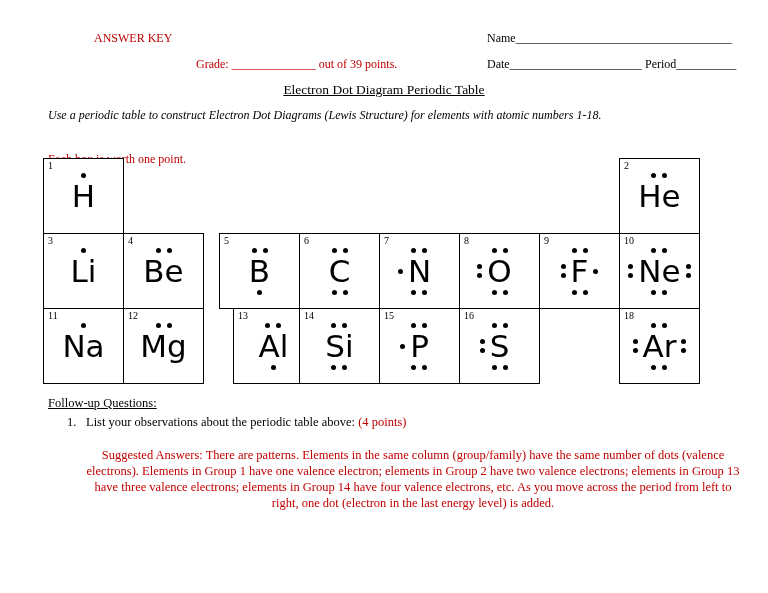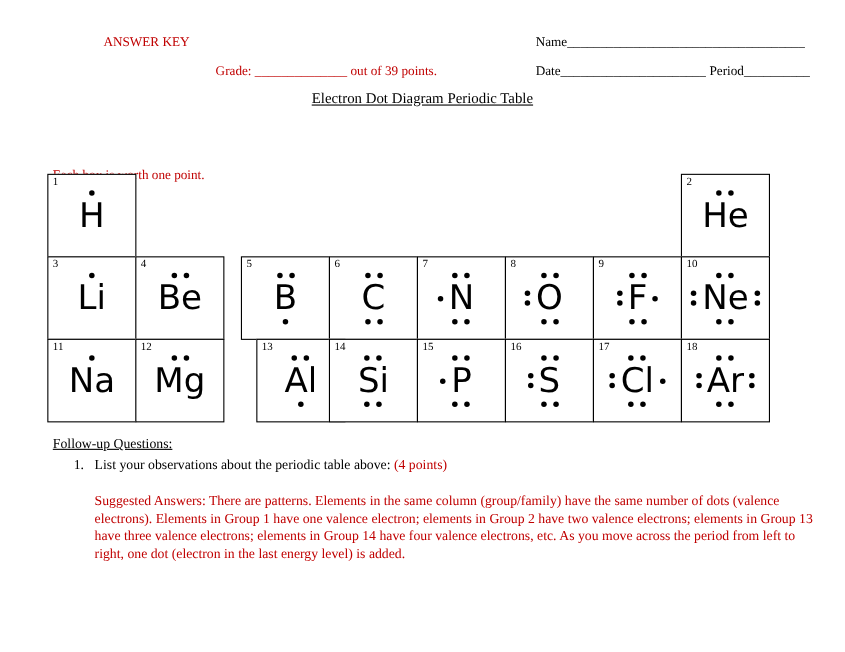--- a/index.html
+++ b/index.html
@@ -40,38 +40,39 @@
   }
   .dots{display:flex;align-items:center;justify-content:center;}
   .dh{flex-direction:row;gap:6px;height:9px;}
   .dv{flex-direction:column;gap:4px;width:9px;}
   .dot{width:5px;height:5px;border-radius:50%;background:#000;display:block;}
   .followup-heading{left:48px;top:396px;font-size:12.5px;text-decoration:underline;}
   .q1{left:67px;top:415px;font-size:12.5px;}
   .q1-num{display:inline-block;width:19px;}
   .answer{
     left:86px;top:447px;width:654px;
-    font-size:12.5px;line-height:16px;
+    font-size:12.5px;line-height:16px;text-align:center;
   }
 </style>
 </head>
 <body>
 
 <div class="page">
 
   <div>
     <span class="abs hdr-text red" style="left:94px;top:31px;">ANSWER KEY</span>
     <span class="abs hdr-text red" style="left:196px;top:31px;margin-top:26px;">Grade: ______________ out of 39 points.</span>
     <span class="abs hdr-text" style="left:487px;top:31px;">Name____________________________________</span>
     <span class="abs hdr-text" style="left:487px;top:57px;">Date______________________</span>
     <span class="abs hdr-text" style="left:645px;top:57px;text-align:center;">Period__________</span>
   </div>
 
   <div class="abs title">Electron Dot Diagram Periodic Table</div>
 
+  <div class="abs instructions">Use a periodic table to construct Electron Dot Diagrams (Lewis Structure) for elements with atomic numbers 1-18.</div>
 
   <div class="abs note red">Each box is worth one point.</div>
 
   <div class="abs ptable">
       <div class="ebox" style="left: 0px; top: 0px;">
         <span class="enum">1</span>
         <div class="lewis">
           <div class="dots dh">
             <span class="dot"></span>
           </div>
@@ -341,43 +342,20 @@
             <span class="dot"></span>
             <span class="dot"></span>
           </div>
           <div class="mid">
             <div class="dots dv">
               <span class="dot"></span>
               <span class="dot"></span>
             </div>
             <span class="esym">S</span>
             <div class="dots dv"></div>
-          </div>
-          <div class="dots dh">
-            <span class="dot"></span>
-            <span class="dot"></span>
-          </div>
-        </div>
-      </div>
-      <div class="ebox" style="left: 496px; top: 150px;">
-        <span class="enum">17</span>
-        <div class="lewis">
-          <div class="dots dh">
-            <span class="dot"></span>
-            <span class="dot"></span>
-          </div>
-          <div class="mid">
-            <div class="dots dv">
-              <span class="dot"></span>
-              <span class="dot"></span>
-            </div>
-            <span class="esym">Cl</span>
-            <div class="dots dv">
-              <span class="dot"></span>
-            </div>
           </div>
           <div class="dots dh">
             <span class="dot"></span>
             <span class="dot"></span>
           </div>
         </div>
       </div>
       <div class="ebox" style="left: 576px; top: 150px;">
         <span class="enum">18</span>
         <div class="lewis">

